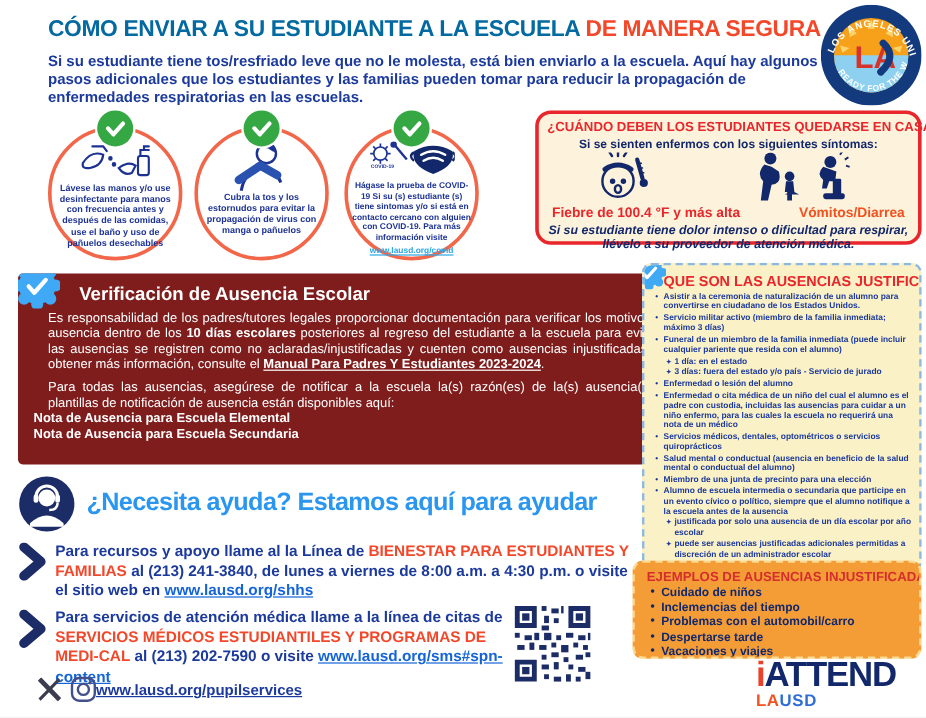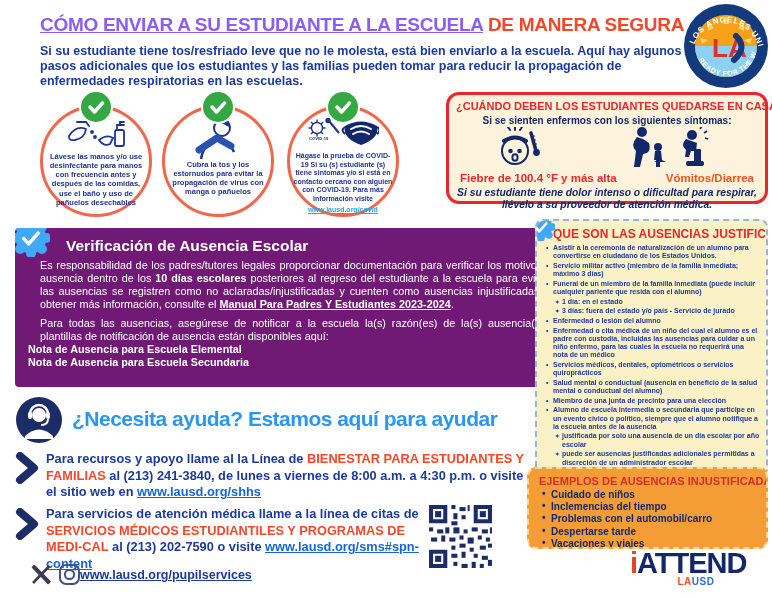--- a/index.html
+++ b/index.html
@@ -3,21 +3,21 @@
 <meta charset="utf-8">
 <style>
   * { margin:0; padding:0; box-sizing:border-box; }
   html,body { background:#e9e9e9; }
   .page {
     position:relative; width:772px; height:598px; background:#ffffff;
     font-family:"Liberation Sans", sans-serif; overflow:hidden; margin:0 auto;
   }
   
   .title { position:absolute; left:40px; top:14px; font-size:19px; font-weight:800; letter-spacing:-0.3px; white-space:nowrap; }
-  .title .t-main { color:#8b5cf6;text-decoration:underline; }
+  .title .t-main { color:#0369a1; }
   .title .t-accent { color:#f3472a; }
   .intro { position:absolute; left:40px; top:44px; width:648px; font-size:12.5px; font-weight:700; color:#1c3a9c; line-height:1.18; }
   .seal { position:absolute; left:684px; top:4px; width:84px; height:84px; }
   
   .tip { position:absolute; top:105px; width:112px; height:112px; border:3px solid #f26649; border-radius:50%;
          display:flex; flex-direction:column; align-items:center; justify-content:flex-start; padding-top:10px; background:#fff; }
   .tip-1 { left:40px; } .tip-2 { left:162px; } .tip-3 { left:287px; }
   .tip-check { position:absolute; top:-16px; left:50%; transform:translateX(-50%); width:30px; height:30px;
                background:#35a843; border-radius:50%; box-shadow:0 0 0 2px #fff; }
   .tip-text { font-size:7.5px; font-weight:700; color:#1d3393; text-align:center; line-height:1.22; width:100px; }
@@ -28,21 +28,21 @@
   .stay { position:absolute; left:446px; top:92px; width:322px; height:112px; background:#fdf3dc;
           border:3px solid #e8262b; border-radius:13px; padding:5px 7px 4px; }
   .stay-title { font-size:11px; font-weight:800; color:#e8262b; text-align:center; white-space:nowrap; }
   .stay-sub { font-size:10px; font-weight:700; color:#12286b; text-align:center; margin-top:3px; }
   .stay-icons { display:flex; justify-content:space-around; align-items:flex-end; height:42px; margin-top:1px; }
   .stay-labels { display:flex; justify-content:space-between; padding:0 4px; margin-top:3px; }
   .lab-fever { font-size:11.5px; font-weight:800; color:#e8262b; }
   .lab-vomit { font-size:11.5px; font-weight:800; color:#f3511e; }
   .stay-note { font-size:10.3px; font-weight:700; font-style:italic; color:#12286b; text-align:center; line-height:1.18; margin-top:3px; }
   
-  .verif { position:absolute; left:15px; top:228px; width:568px; height:159px; background:#701a75;
+  .verif { position:absolute; left:15px; top:228px; width:568px; height:159px; background:#7f1d1d;
            border-radius:4px; padding:9px 13px 6px; color:#fff; overflow:hidden; }
   .verif-badge { position:absolute; left:-3px; top:-9px; }
   .verif h2 { font-size:15.5px; font-weight:800; margin-left:38px; margin-bottom:4px; }
   .verif p { font-size:10.8px; font-weight:500; line-height:1.2; text-align:justify;margin-left:12px; }
   .verif .b { font-weight:800; }
   .verif .lk { font-weight:800; text-decoration:underline; }
   .verif .gap { height:6px; }
   .verif-links div { font-size:10.8px; font-weight:800; line-height:1.25; }
   
   .just { position:absolute; left:535px; top:219px; width:233px; height:258px; background:#fbf1c7;
@@ -59,21 +59,21 @@
             border:2px dashed #fbd98f; border-radius:9px; padding:6px 10px 4px; overflow:hidden; }
   .unjust h2 { font-size:11px; font-weight:800; color:#d42e2e; white-space:nowrap; margin-bottom:2px; }
   .unjust ul { list-style:none; }
   .unjust li { position:relative; font-size:10px; font-weight:800; color:#12286b; line-height:1.22; padding-left:12px; }
   .unjust li::before { content:"•"; position:absolute; left:3px; top:-1px; }
   
   .attend { position:absolute; left:630px; top:550px; width:138px; text-align:left; line-height:0.9; }
   .attend .big { font-size:29px; font-weight:800; letter-spacing:-1px; }
   .attend .a-i { color:#e8432a; }
   .attend .a-word { color:#12286b; }
-  .attend .sub { display:block; text-align:center; font-size:10px; font-weight:800; letter-spacing:0.5px; margin-top:1px; padding-right:6px; }
+  .attend .sub { display:block; text-align:left; font-size:14px; font-weight:800; letter-spacing:0.5px; margin-top:1px; padding-right:6px; }
   .attend .s-red { color:#f3511e; } .attend .s-blue { color:#2f6fd3; }
   
   .help-icon { position:absolute; left:15px; top:396px; }
   .help-title { position:absolute; left:72px; top:407px; font-size:21px; font-weight:800; letter-spacing:-0.5px;
                 color:#2b96f0; white-space:nowrap; }
   .chev { position:absolute; left:15px; }
   .chev-1 { top:452px; } .chev-2 { top:508px; }
   .help-text { position:absolute; left:46px; font-size:12.8px; font-weight:700; color:#1c3a9c; line-height:1.3; }
   .ht-1 { top:451px; width:482px; }
   .ht-2 { top:506px; width:384px; }

